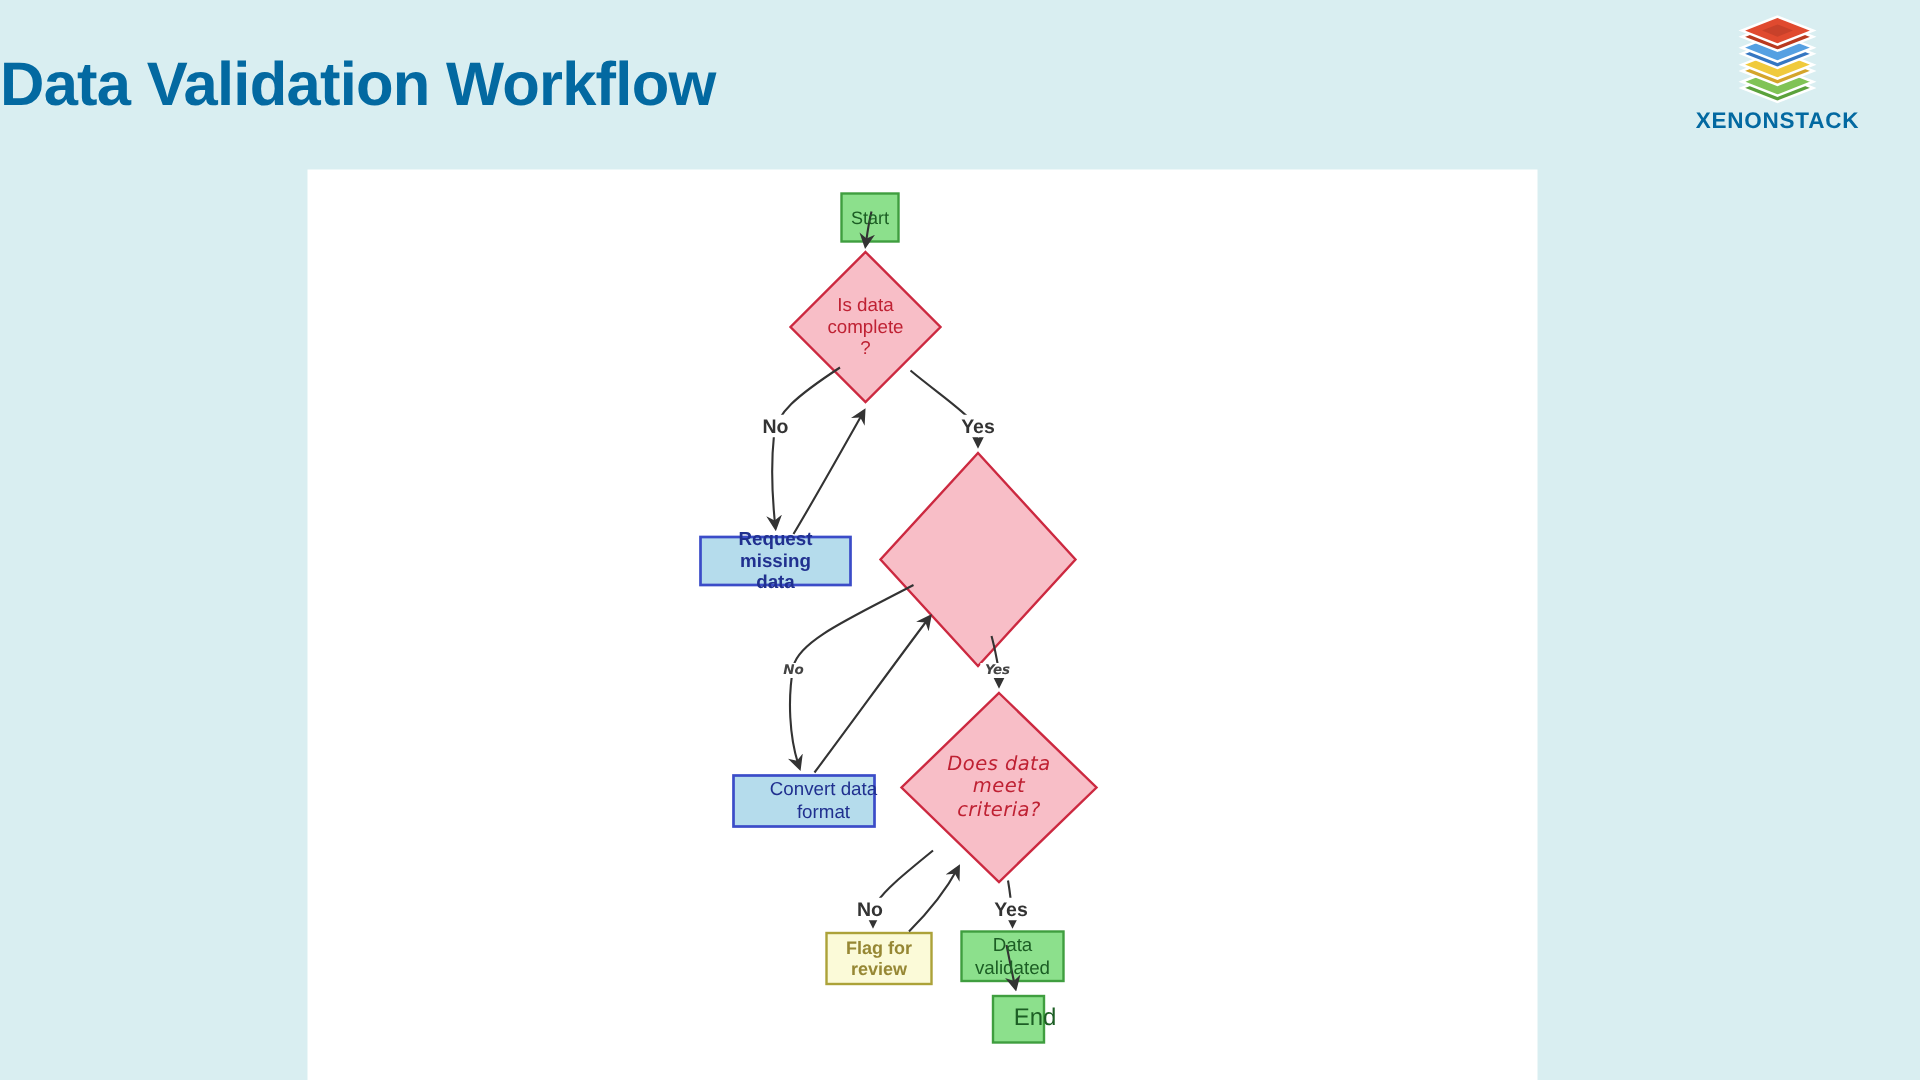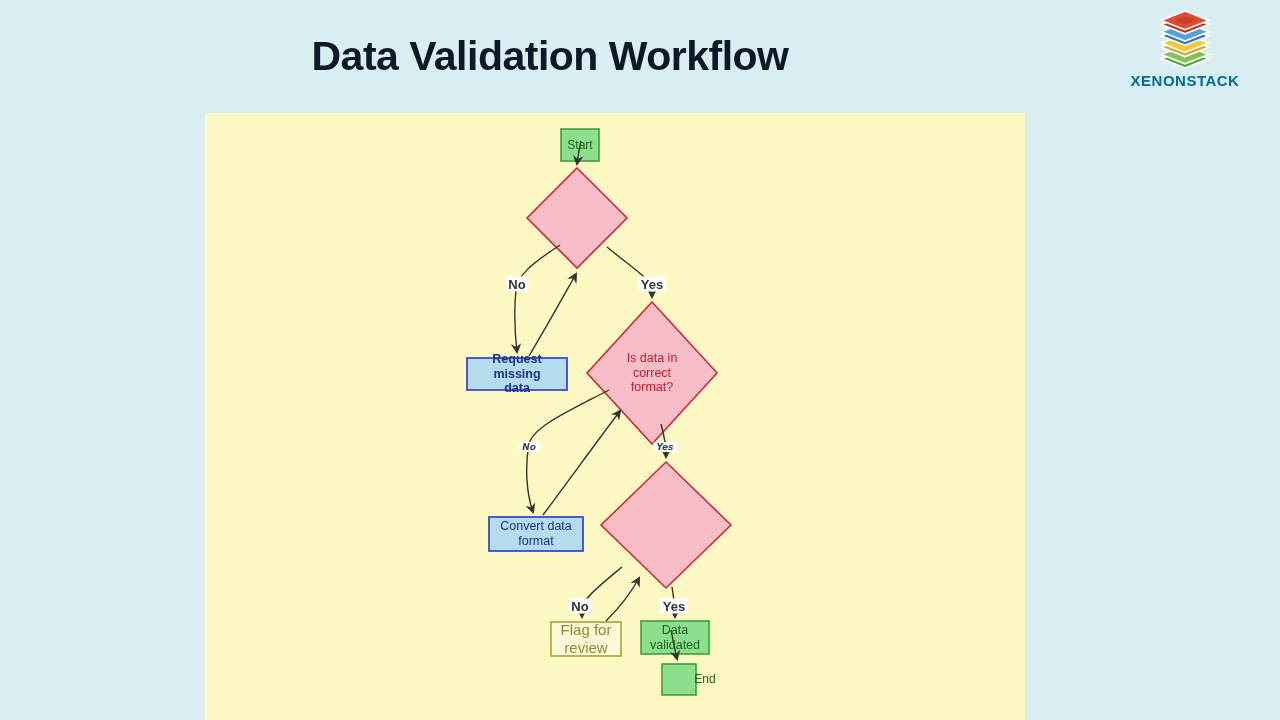--- a/index.html
+++ b/index.html
@@ -7,46 +7,45 @@
   body {
     background: #d9eef1;
     font-family: "Liberation Sans", sans-serif;
     position: relative;
   }
 
   
   .page-title {
     position: absolute;
     top: 33px; left: 0; width: 1100px;
-    text-align: center;
     font-size: 41px;
     font-weight: 800;
     letter-spacing: -0.5px;
-    color: #0f172a;
+    color: #0369a1;
   }
   .logo {
     position: absolute;
     top: 8px; left: 1124px; width: 122px;
     text-align: center;
   }
   .logo-icon { display: block; margin: 0 auto; }
   .logo-text {
     margin-top: 2px;
     font-size: 15px;
     font-weight: 700;
     letter-spacing: 0.5px;
     color: #0369a1;
   }
 
   
   .panel {
     position: absolute;
     left: 205px; top: 113px;
     width: 820px; height: 607px;
-    background: #fef9c3;
+    background: #ffffff;
   }
   .panel svg.flow { position: absolute; left: 0; top: 0; }
 
   
   .shape-green  { fill: #8ce08c; stroke: #3f9e3f; stroke-width: 1.6; }
   .shape-pink   { fill: #f8bec7; stroke: #cc2940; stroke-width: 1.6; }
   .shape-blue   { fill: #b5dcec; stroke: #3b4cc8; stroke-width: 1.8; }
   .shape-yellow { fill: #fbfad8; stroke: #aca239; stroke-width: 1.6; }
   .edge { fill: none; stroke: #333333; stroke-width: 1.4; }
 
@@ -55,21 +54,21 @@
     position: absolute;
     display: flex; align-items: center; justify-content: center;
     text-align: center;
     white-space: pre-line;
     line-height: 1.18;
     pointer-events: none;
   }
   .t-green  { color: #1c5e24; font-size: 12.5px; }
   .t-red    { color: #bf2133; font-size: 12.5px; }
   .t-blue   { color: #20308f; font-size: 12.5px; }
-  .t-olive  { color: #968734; font-size: 15px; }
+  .t-olive  { color: #968734; font-size: 12px; font-weight: bold; }
   .hand     { font-family: "DejaVu Sans", sans-serif; font-style: italic; font-size: 13px; letter-spacing: 0.3px; }
 
   .edge-lbl {
     position: absolute;
     transform: translate(-50%, -50%);
     background: #ffffff;
     padding: 0 3px;
     color: #333333;
     font-size: 13px;
     white-space: nowrap;
@@ -133,39 +132,42 @@
     <path class="edge" marker-end="url(#arrow)" d="M 338 402 C 362 370, 393 327, 415 298"></path>
     <path class="edge" marker-end="url(#arrow)" d="M 456 311 C 458 318, 459 324, 460 329 C 460 334, 461 339, 461 344"></path>
     <path class="edge" marker-end="url(#arrow)" d="M 417 454 C 400 468, 386 479, 380 488 C 378 493, 377 498, 377 504"></path>
     <path class="edge" marker-end="url(#arrow)" d="M 401 508 C 414 495, 426 480, 434 465"></path>
     <path class="edge" marker-end="url(#arrow)" d="M 467 474 C 468 480, 469 486, 469 491 C 469 495, 470 500, 470 504"></path>
     <path class="edge" marker-end="url(#arrow)" d="M 466 517 C 468 527, 470 537, 472 546"></path>
   </svg>
 
   <div class="lbl t-green" style="left:356px; top:16px; width:38px; height:32px; font-size:12px;">Start</div>
 
+  <div class="lbl t-red" style="left:322px; top:55px; width:100px; height:100px;">Is data
+complete
+?</div>
 
   <div class="lbl t-blue" style="left:262px; top:245px; width:100px; height:32px;font-weight:bold;">Request missing
 data</div>
 
-  <div class="lbl t-red" style="left:382px; top:189px; width:130px; height:142px;">Is data in
-correct
-format?</div>
 
-  <div class="lbl t-blue" style="left:284px; top:404px; width:94px; height:34px;">Convert data
+  <div class="lbl t-blue" style="left:297px; top:404px; width:94px; height:34px;">Convert data
 format</div>
 
+  <div class="lbl t-red hand" style="left:396px; top:349px; width:130px; height:126px;">Does data
+meet
+criteria?</div>
 
   <div class="lbl t-olive" style="left:346px; top:509px; width:70px; height:34px;">Flag for
 review</div>
 
   <div class="lbl t-green" style="left:436px; top:508px; width:68px; height:33px;">Data
 validated</div>
 
-  <div class="lbl t-green" style="left:483px; top:551px; width:34px; height:31px; font-size:12px;">End</div>
+  <div class="lbl t-green" style="left:468px; top:551px; width:34px; height:31px; font-size:16px;">End</div>
 
   <div class="edge-lbl" style="left:312px; top:171px;">No</div>
   <div class="edge-lbl" style="left:447px; top:171px;">Yes</div>
   <div class="edge-lbl small-hand" style="left:324px; top:334px;">No</div>
   <div class="edge-lbl small-hand" style="left:460px; top:334px;">Yes</div>
   <div class="edge-lbl" style="left:375px; top:493px;">No</div>
   <div class="edge-lbl" style="left:469px; top:493px;">Yes</div>
 </div>
 
 </body></html>

